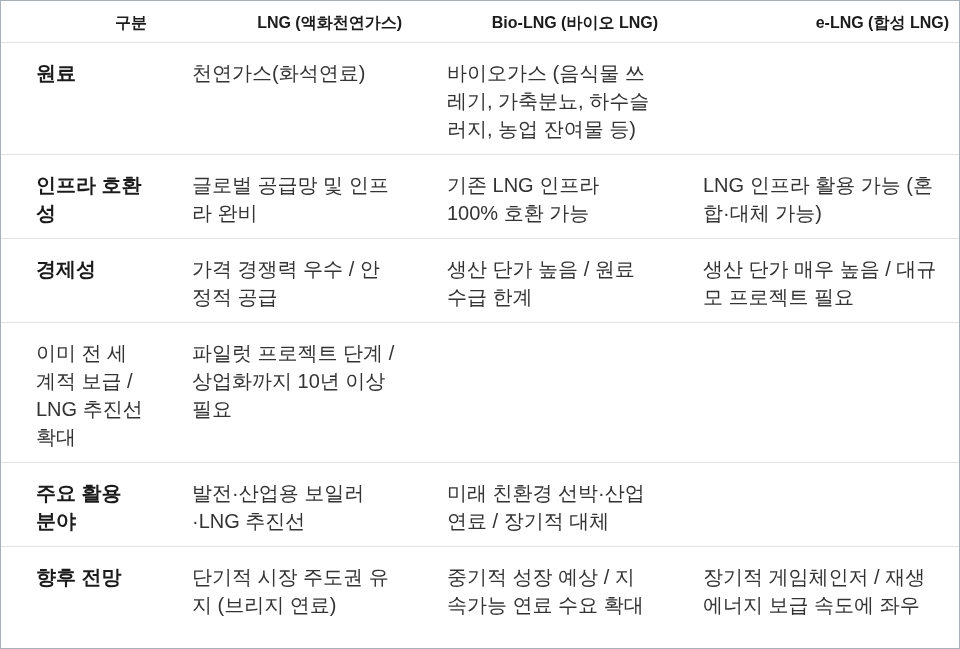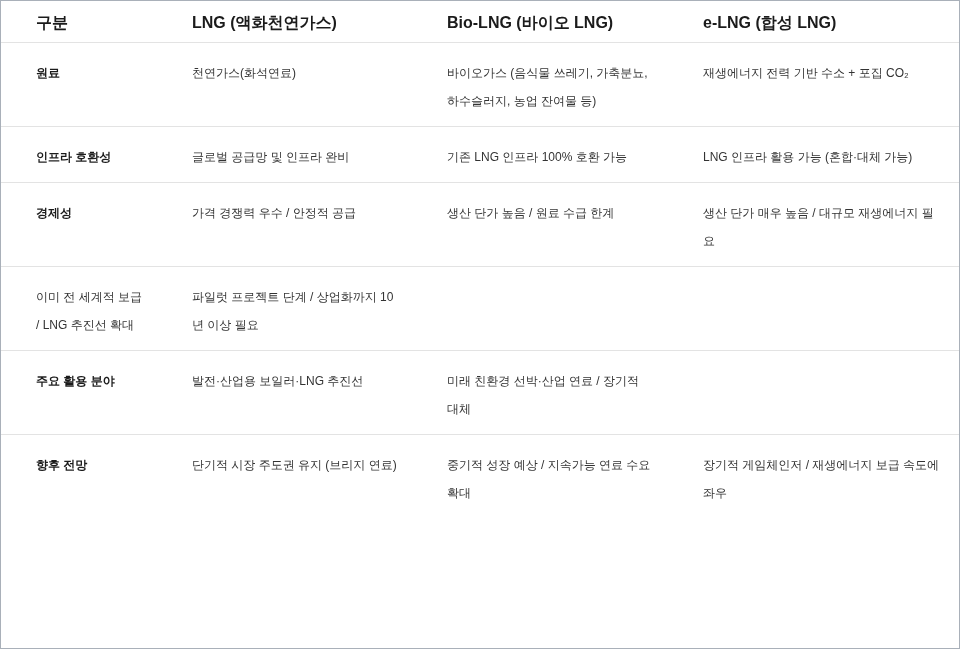--- a/index.html
+++ b/index.html
@@ -24,33 +24,34 @@
   }
   .trow {
     display: grid;
     grid-template-columns: 156px 255px 256px 1fr;
     border-bottom: 1px solid #e3e3e3;
     box-sizing: border-box;
   }
   .trow:last-child { border-bottom: none; }
   .cell {
     padding: 16px 14px 11px 35px;
-    font-size: 12px;
+    font-size: 20px;
     line-height: 28px;
     color: #333333;
     box-sizing: border-box;
     word-break: normal;
     overflow-wrap: break-word;
   }
   .header-row .cell {
     padding: 10px 10px 8px 35px;
     font-weight: bold;
     color: #1b1b1b;
     line-height: 23px;
     font-size: 16px;
+    text-align: right;
   }
   .row-label {
     font-weight: bold;
     color: #1b1b1b;
   }
 </style>
 </head>
 <body>
 
 <div class="viewport">
@@ -60,36 +61,35 @@
       <div class="cell">구분</div>
       <div class="cell">LNG (액화천연가스)</div>
       <div class="cell">Bio-LNG (바이오 LNG)</div>
       <div class="cell">e-LNG (합성 LNG)</div>
     </div>
 
     <div class="trow">
       <div class="cell row-label">원료</div>
       <div class="cell">천연가스(화석연료)</div>
       <div class="cell">바이오가스 (음식물 쓰레기, 가축분뇨, 하수슬러지, 농업 잔여물 등)</div>
-      <div class="cell">재생에너지 전력 기반 수소 + 포집 CO₂</div>
     </div>
 
 
     <div class="trow">
       <div class="cell row-label">인프라 호환성</div>
       <div class="cell">글로벌 공급망 및 인프라 완비</div>
       <div class="cell">기존 LNG 인프라 100% 호환 가능</div>
       <div class="cell">LNG 인프라 활용 가능 (혼합·대체 가능)</div>
     </div>
 
     <div class="trow">
       <div class="cell row-label">경제성</div>
       <div class="cell">가격 경쟁력 우수 / 안정적 공급</div>
       <div class="cell">생산 단가 높음 / 원료 수급 한계</div>
-      <div class="cell">생산 단가 매우 높음 / 대규모 재생에너지 필요</div>
+      <div class="cell">생산 단가 매우 높음 / 대규모 프로젝트 필요</div>
     </div>
 
     <div class="trow">
       <div class="cell">이미 전 세계적 보급 / LNG 추진선 확대</div>
       <div class="cell">파일럿 프로젝트 단계 / 상업화까지 10년 이상 필요</div>
     </div>
 
     <div class="trow">
       <div class="cell row-label">주요 활용 분야</div>
       <div class="cell">발전·산업용 보일러·LNG 추진선</div>

